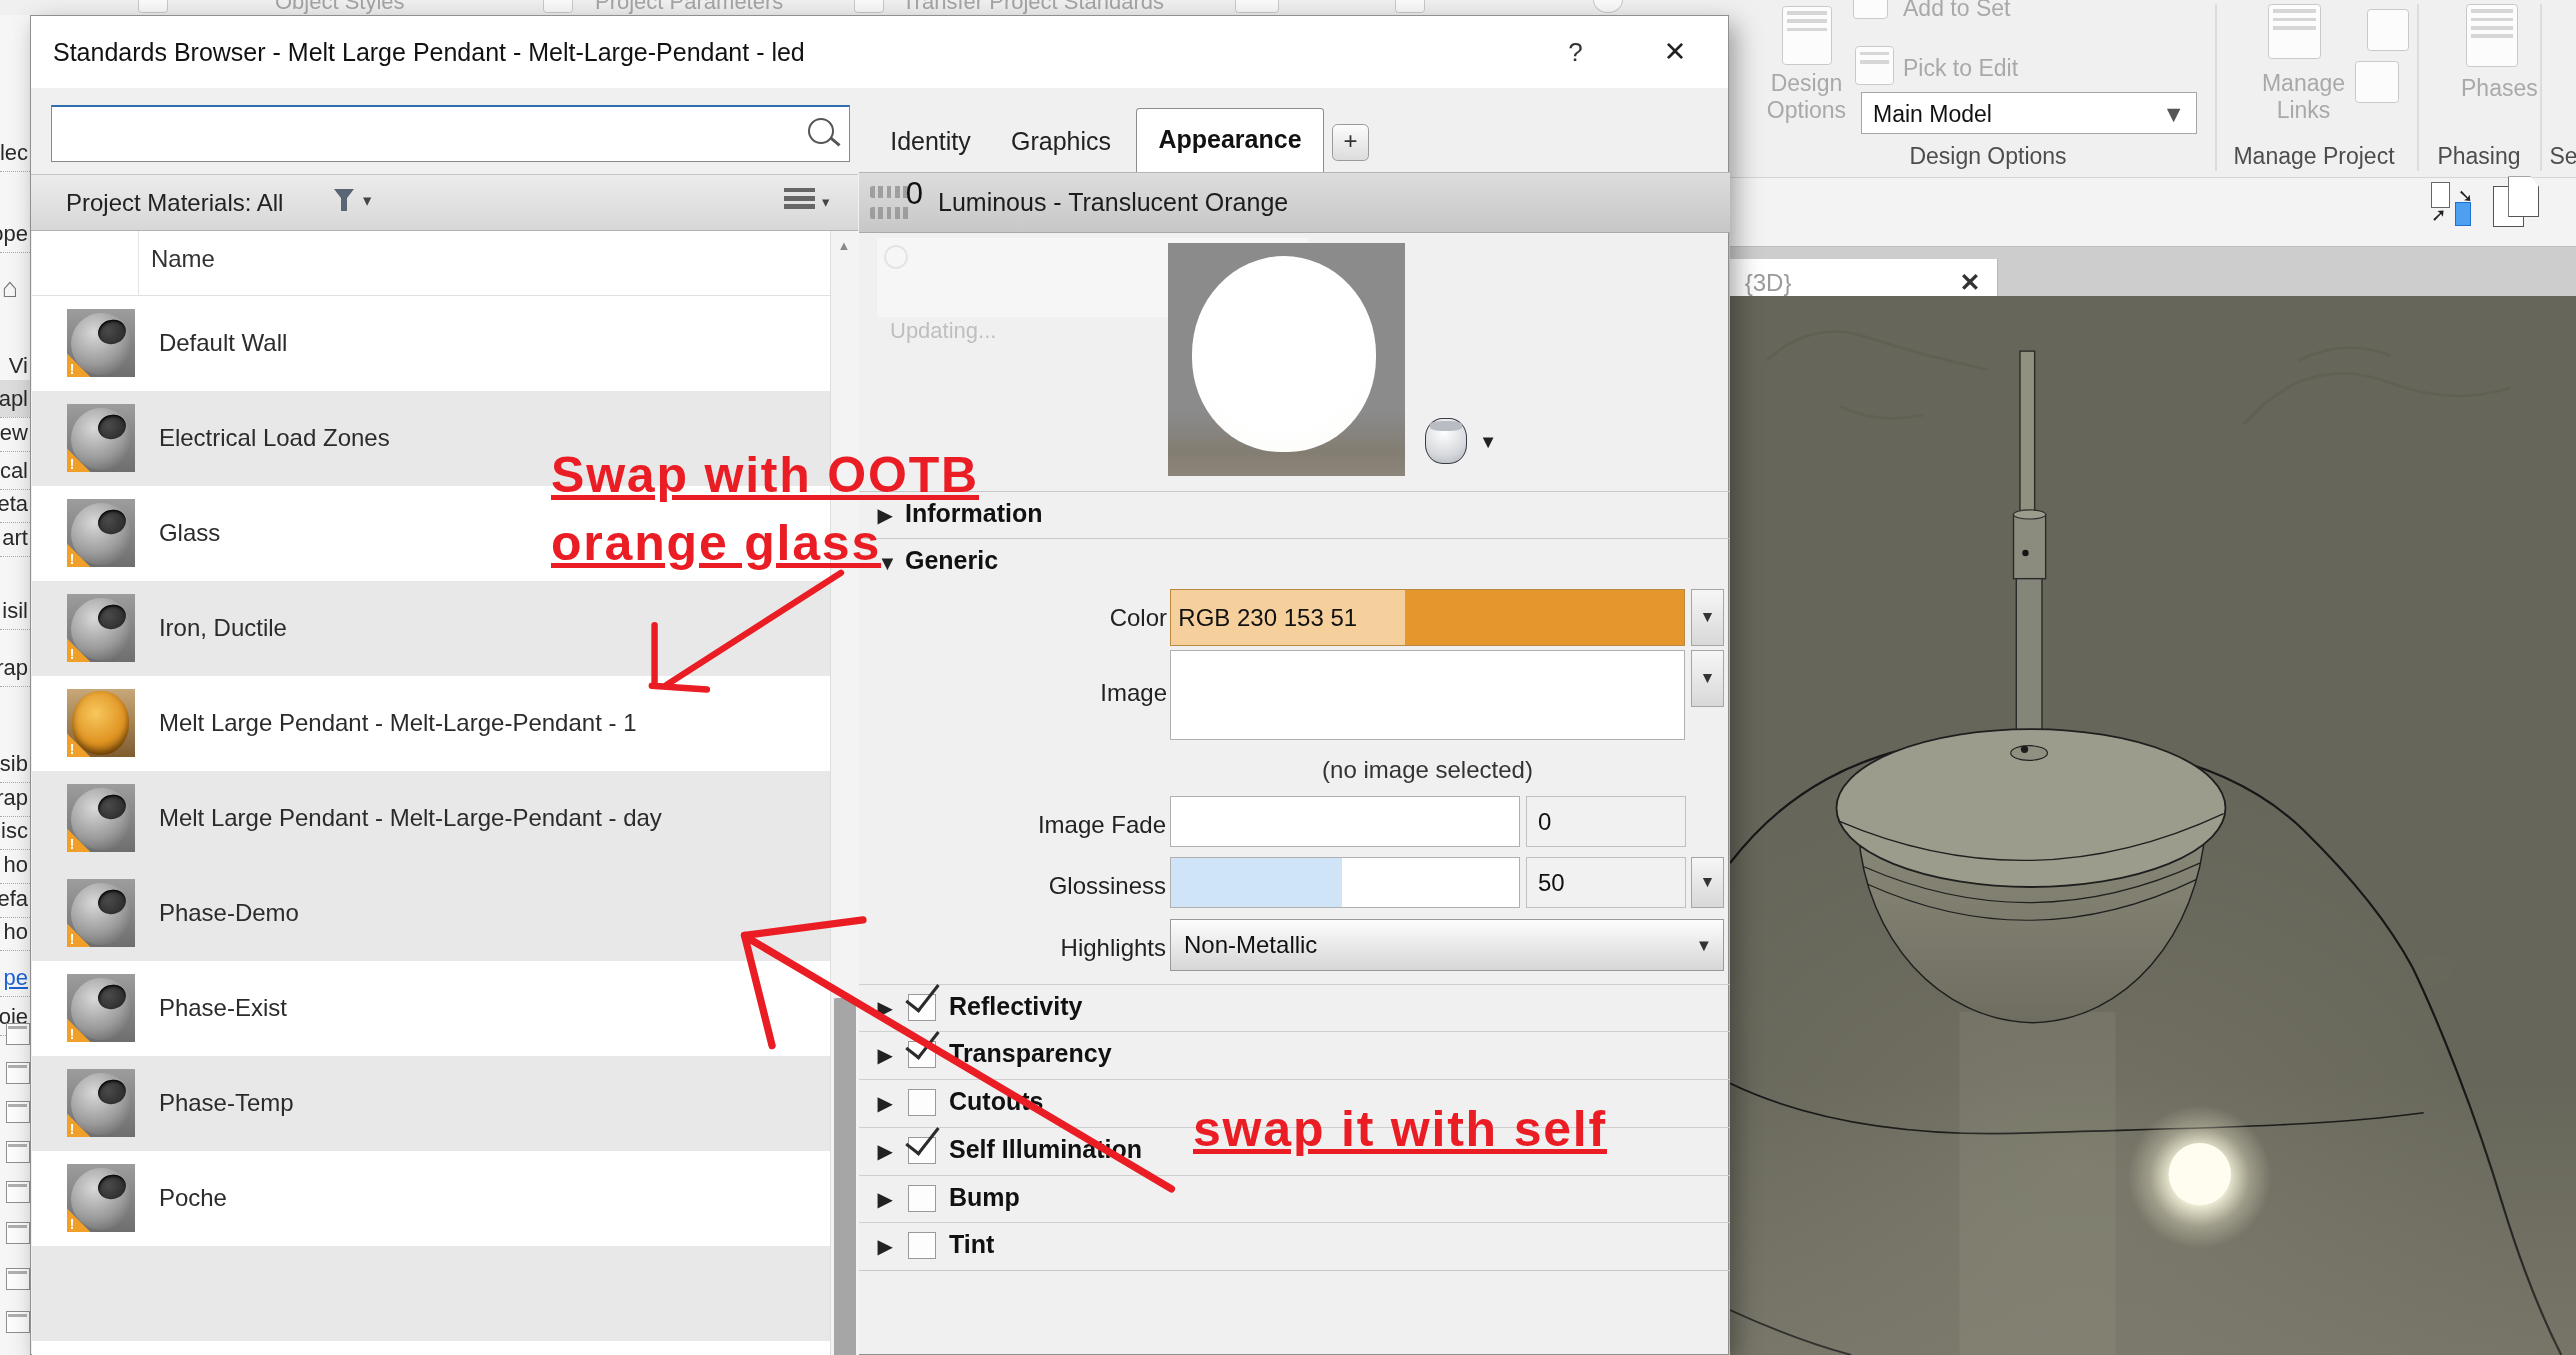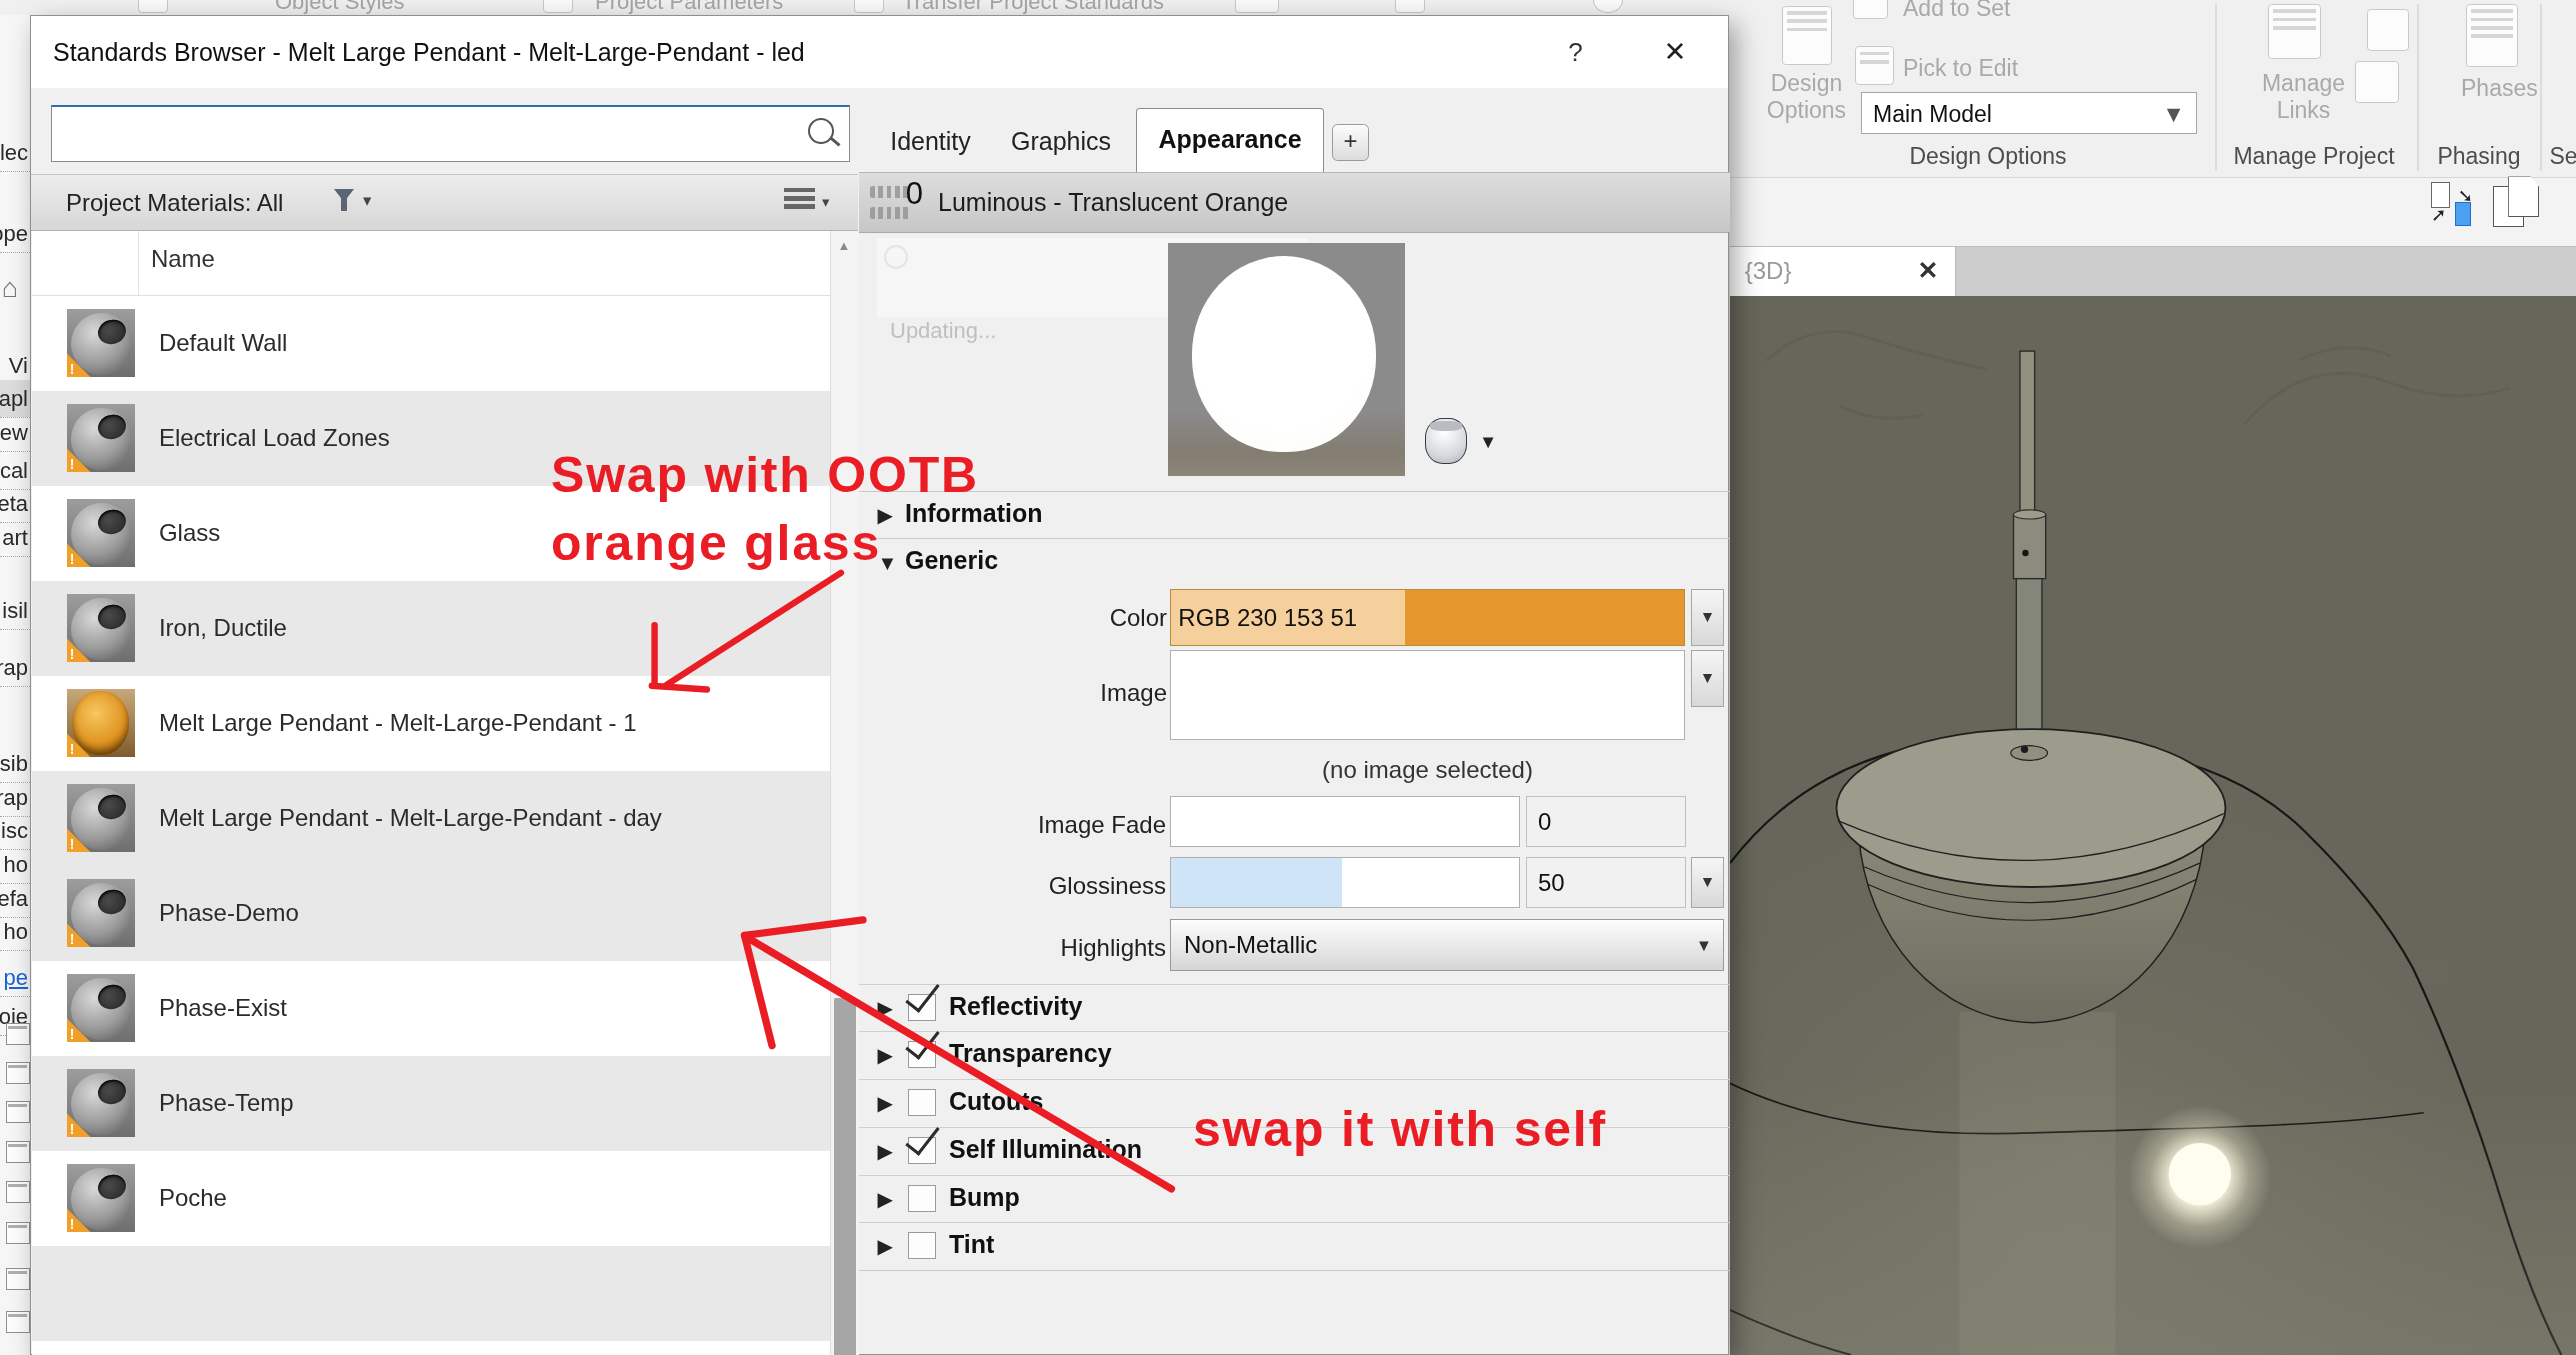--- a/index.html
+++ b/index.html
@@ -28,21 +28,21 @@
   .rr-gray{color:#a9a9a9;}
   .rr-icon{position:absolute;border:1.8px solid #c9c9c9;background:#fcfcfc;border-radius:3.7px;}
   .rr-icon i{display:block;margin:4.6px 3.7px 0 3.7px;height:3.7px;background:#d6d6d6;}
   #main-model{position:absolute;left:131px;top:92px;width:336px;height:42px;background:#fff;
       border:0.9px solid #a6a6a6;font-size:23px;color:#111;line-height:42px;padding-left:11px;box-sizing:border-box;}
   #main-model .caret{position:absolute;right:11px;top:0;color:#555;}
 
   
   #vp-gap{left:1730px;top:178px;width:846px;height:68px;background:#f3f3f3;}
   #vp-tabbar{left:1730px;top:246px;width:846px;height:50px;background:#cdcdcd;border-top:0.9px solid #bdbdbd;}
-  #vp-tab{position:absolute;left:0;top:0;width:225px;height:50px;background:#fff;border-right:0.9px solid #b8b8b8;}
+  #vp-tab{position:absolute;left:0;top:12px;width:225px;height:50px;background:#fff;border-right:0.9px solid #b8b8b8;padding-left:42px;}
   #vp-tab .t{position:absolute;left:14.7px;top:10px;font-size:24px;color:#9a9a9a;}
   #vp-tab .x{position:absolute;right:16.5px;top:9.2px;font-size:25px;color:#333;font-weight:bold;}
   #viewport{left:1730px;top:296px;width:846px;height:1059px;background:#67665a;}
 
   
   #dialog{left:30px;top:14.7px;width:1699px;height:1340px;background:#f0f0f0;
           border:0.9px solid #8f8f8f;box-sizing:border-box;box-shadow:7.3px 9.2px 24px rgba(0,0,0,.35);}
   #titlebar{left:0;top:0;width:100%;height:72px;background:#ffffff;}
   #title{left:22px;top:0;height:72px;line-height:72px;font-size:25px;color:#111;}
   #help-btn{left:1517px;top:0;width:55px;height:72px;line-height:72px;text-align:center;font-size:26px;color:#333;}
@@ -161,21 +161,21 @@
 
   
   .prop-row{position:absolute;left:828px;width:871px;height:48px;border-top:0.9px solid #cfcfcf;}
   .prop-row .exp{position:absolute;left:18.4px;top:11px;font-size:20px;color:#222;}
   .prop-row .cb{position:absolute;left:49px;top:9.2px;width:27.5px;height:27.5px;background:#fdfdfd;border:1.8px solid #9a9a9a;box-sizing:border-box;}
   .prop-row .check{position:absolute;left:55px;top:-7.3px;width:13.8px;height:31px;
       border-right:3.7px solid #2b2b2b;border-bottom:3.7px solid #2b2b2b;transform:rotate(38deg);}
   .prop-row .lbl{position:absolute;left:90px;top:7.3px;font-size:25px;font-weight:bold;color:#111;white-space:nowrap;}
 
   
-  .anno-text{position:absolute;color:var(--anno,#ea1c24);font-size:50px;font-weight:bold;letter-spacing:1.8px;white-space:nowrap;}
+  .anno-text{position:absolute;color:var(--anno,#ea1c24);font-size:50px;font-weight:bold;letter-spacing:1.8px;white-space:nowrap;text-decoration:underline;}
   #anno-svg{position:absolute;left:0;top:0;width:2576px;height:1355px;pointer-events:none;}
 </style>
 </head>
 <body>
 
 <div id="root" style="--anno: #ea1c24;">
 
   <div class="abs" id="ribbon-top">
     <span class="rt-icon" style="left:138px"></span>
     <span class="rt-item" style="left:275px">Object Styles</span>

